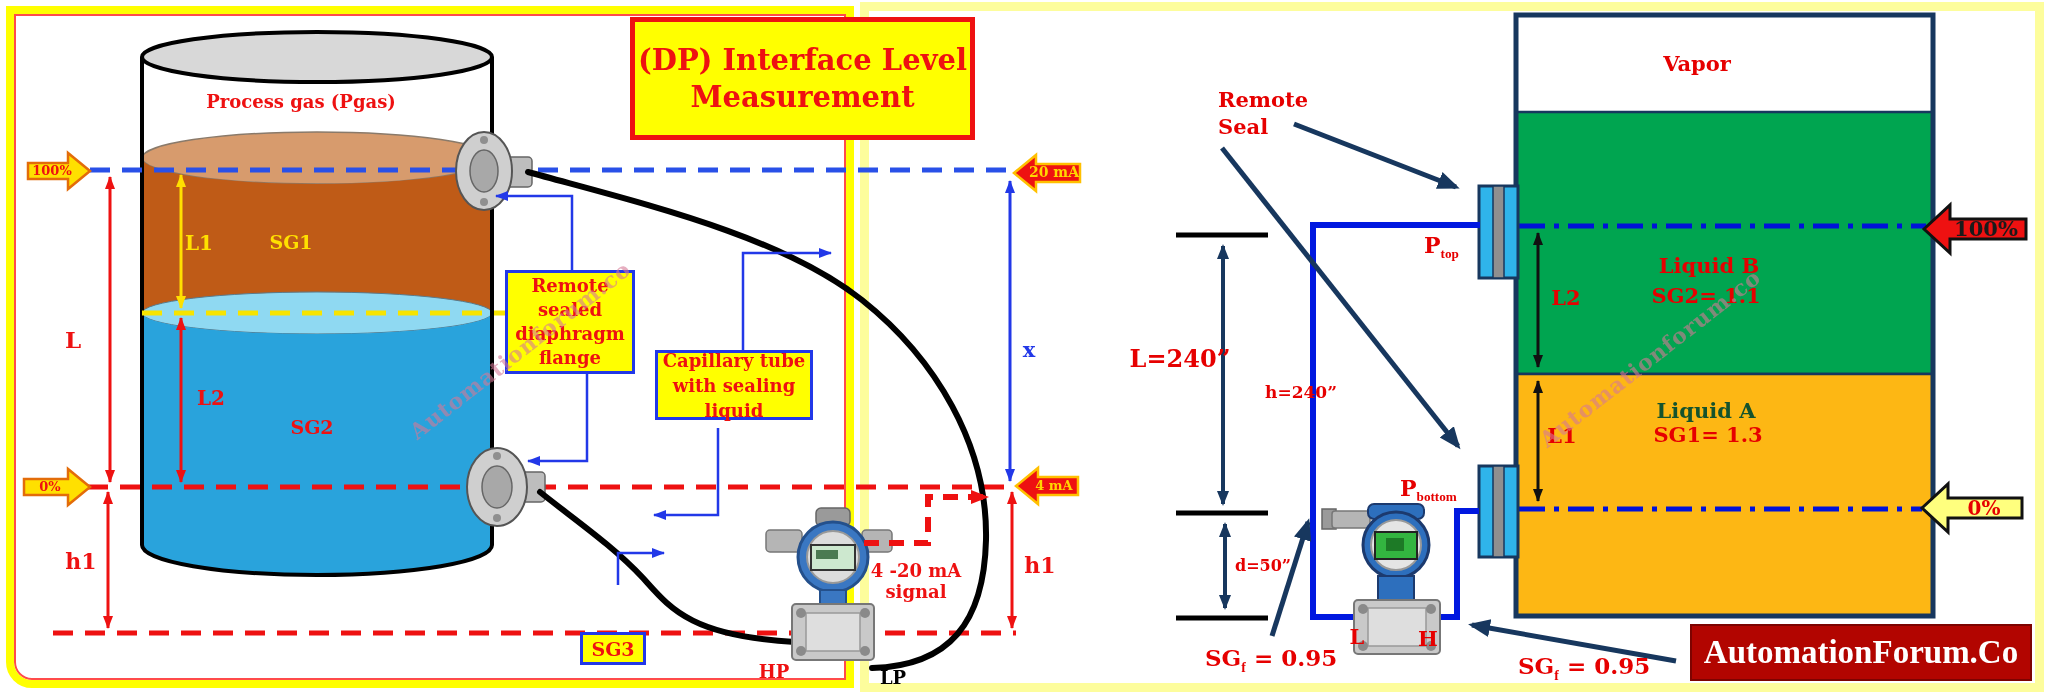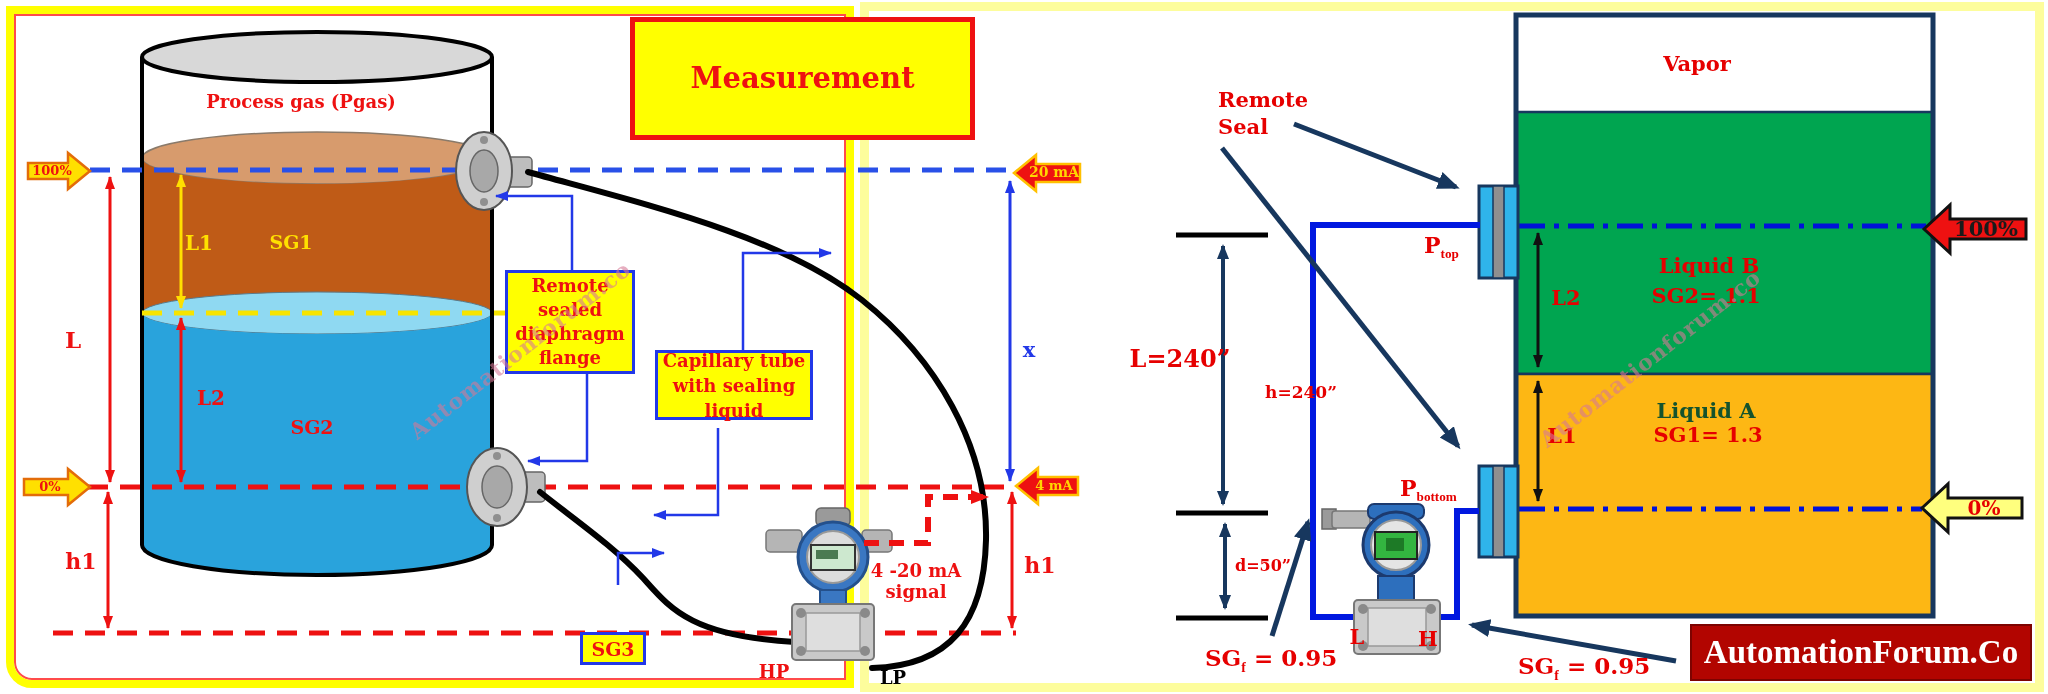--- a/index.html
+++ b/index.html
@@ -194,20 +194,21 @@
         <circle cx="1431" cy="609" r="5" fill="#8a8a8a"></circle>
       <circle cx="1363" cy="646" r="5" fill="#8a8a8a"></circle>
         <circle cx="1431" cy="646" r="5" fill="#8a8a8a"></circle>
     </g>
 
     <polygon points="1924,229 1950,205 1950,219 2026,219 2026,239 1950,239 1950,253" fill="#ee1111" stroke="#111111" stroke-width="3"></polygon>
     <polygon points="1922,508 1948,484 1948,498 2022,498 2022,518 1948,518 1948,532" fill="#ffff7e" stroke="#111111" stroke-width="3"></polygon>
   </svg>
 
   <div id="title-box">
+    <div>(DP) Interface Level</div>
     <div>Measurement</div>
   </div>
 
   <div class="lbl" style="left:301px;top:102px;font-size:18px;color:#ee1111;">Process gas (Pgas)</div>
   <div class="lbl" style="left:291px;top:242px;font-size:19px;color:#ffe000;">SG1</div>
   <div class="lbl" style="left:312px;top:427px;font-size:19px;color:#ee1111;">SG2</div>
 
   <div class="lbl" style="left:73px;top:340px;font-size:23px;color:#ee1111;">L</div>
   <div class="lbl" style="left:199px;top:243px;font-size:20px;color:#ffe000;">L1</div>
   <div class="lbl" style="left:211px;top:398px;font-size:20px;color:#ee1111;">L2</div>

